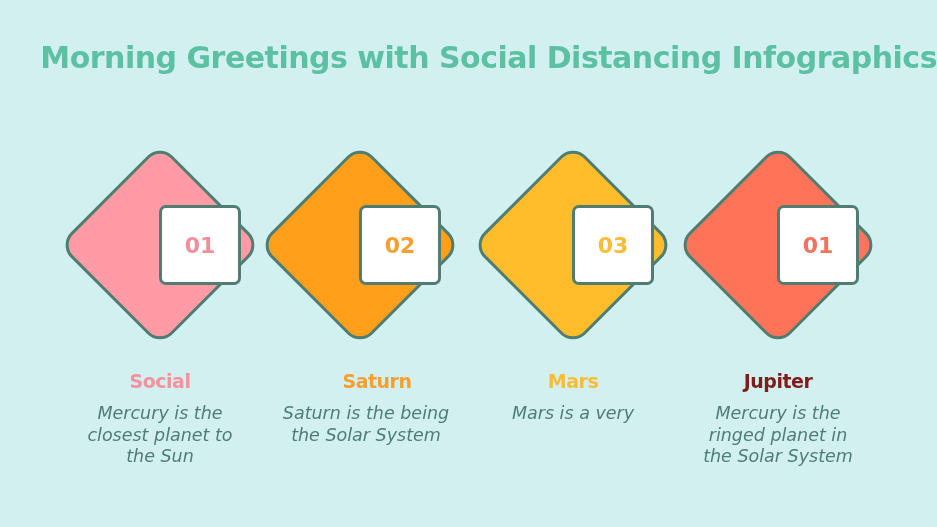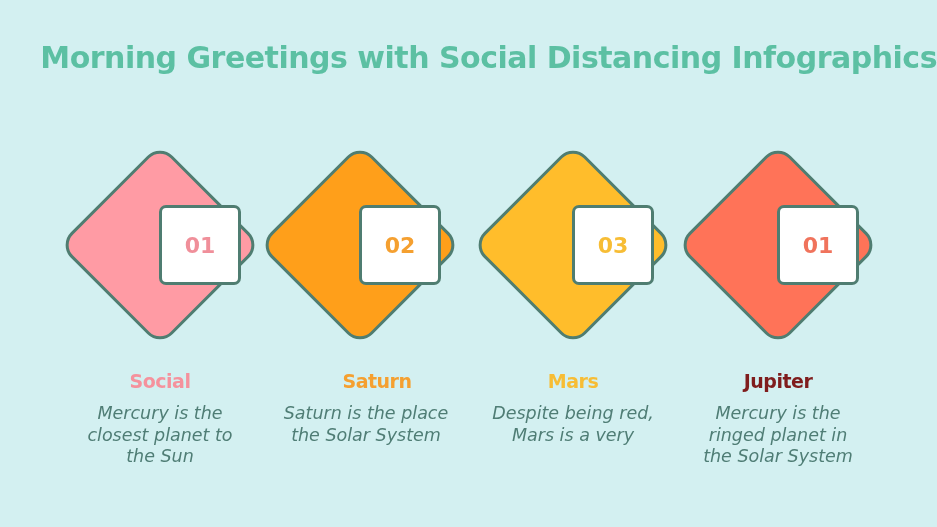--- a/index.html
+++ b/index.html
@@ -35,27 +35,26 @@
 
 <div class="label" style="left:40px;color:#f5929d">Social</div>
 <div class="desc" style="left:40px">
   <div>Mercury is the</div>
   <div>closest planet to</div>
   <div>the Sun</div>
 </div>
 
 <div class="label" style="left:257px;color:#f5a030">Saturn</div>
 <div class="desc" style="left:246px">
-  <div>Saturn is the place</div>
+  <div>Saturn is the being</div>
   <div>the Solar System</div>
 </div>
 
 <div class="label" style="left:453px;color:#f7bd35">Mars</div>
 <div class="desc" style="left:453px">
-  <div>Despite being red,</div>
   <div>Mars is a very</div>
 </div>
 
 <div class="label" style="left:658px;color:#7f1d1d">Jupiter</div>
 <div class="desc" style="left:658px">
   <div>Mercury is the</div>
   <div>ringed planet in</div>
   <div>the Solar System</div>
 </div>
 

